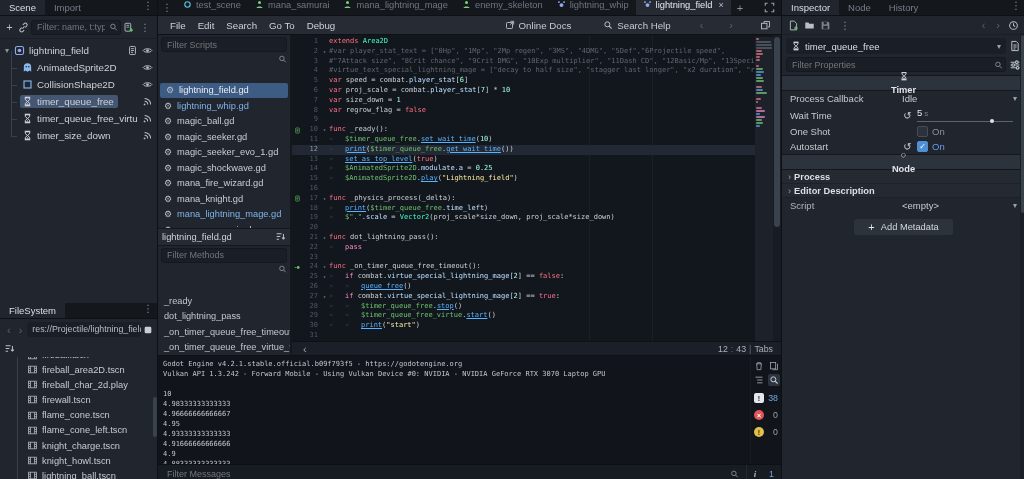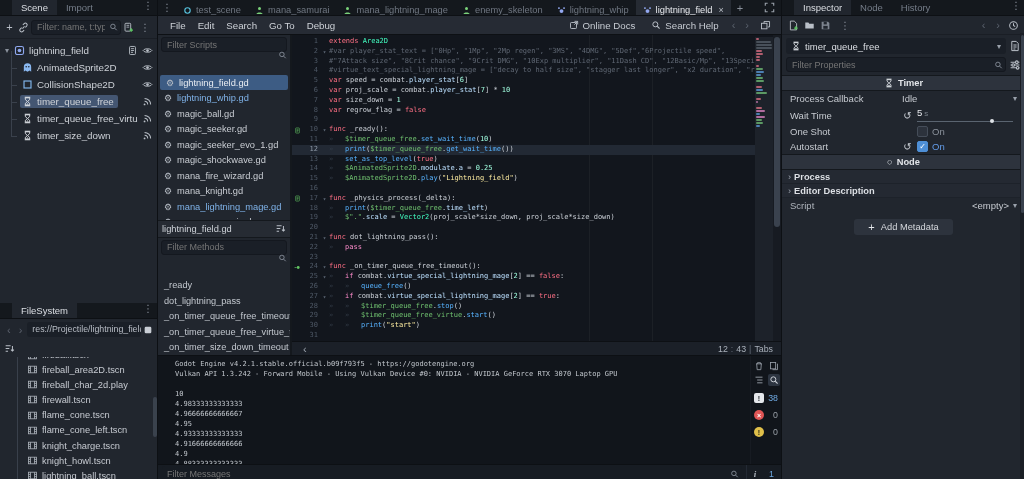--- a/index.html
+++ b/index.html
@@ -7,21 +7,21 @@
   .app{position:relative;width:1024px;height:479px;background:#0d1014;color:#cfd3d9;font-size:10px;}
   .ic{display:inline-flex;align-items:center;justify-content:center;}
   .ic svg{width:100%;height:100%;}
   .spacer{flex:1;}
   .vdots{color:#8a919c;font-size:10px;padding:0 4px;cursor:default;}
   .chev{color:#9aa1ab;font-size:11px;padding:0 3px;}
   .chev.dim{color:#5a616c;}
   
   .dock-tabbar{height:15px;background:#14181d;display:flex;align-items:stretch;border-bottom:1px solid #0d1014;}
   .dtab{padding:0 9px;display:flex;align-items:center;font-size:9.5px;color:#757d89;}
-  .dtab.active{background:#21262e;color:#dcdfe4;margin-left:12px;}
+  .dtab.active{background:#21262e;color:#dcdfe4;}
   
   .left-dock{position:absolute;left:0;top:0;width:157px;height:479px;background:#21262e;}
   .scene-toolbar{height:22px;background:#21262e;display:flex;align-items:center;gap:2px;padding:0 3px;border-bottom:1px solid #1a1e25;}
   .tbtn{width:13px;height:13px;color:#b9bfc7;font-size:11px;display:inline-flex;align-items:center;justify-content:center;}
   .tbtn.green{color:#b9bfc7;}
   .search-box{position:relative;flex:1;min-width:0;}
   .search-box input{width:100%;box-sizing:border-box;background:#1a1f27;border:1px solid #14181f;border-radius:3px;color:#9ba2ac;font-family:"Liberation Sans",sans-serif;font-size:9px;height:15px;padding:0 15px 0 5px;outline:none;}
   .mag{position:absolute;right:3px;top:50%;transform:translateY(-50%);width:9px;height:9px;color:#868d98;}
   .scene-tree{height:264px;overflow:hidden;padding-top:3px;box-sizing:border-box;}
   .trow{display:flex;align-items:center;height:17px;padding:0 4px 0 2px;font-size:9.8px;color:#cdd1d7;position:relative;}
@@ -44,28 +44,28 @@
   .fs-list{height:125px;overflow:hidden;position:relative;}
   .fsrow{display:flex;align-items:center;gap:4px;height:15.2px;padding-left:27px;font-size:9.3px;color:#c6cad1;position:relative;}
   .fsrow::before{content:"";position:absolute;left:17px;top:0;bottom:0;border-left:1px solid #39404b;}
   .fsrow .ic{width:11px;height:11px;color:#aeb4bc;flex:0 0 11px;}
   .fsrow.cut{height:5px;overflow:hidden;}
   .fsrow.cut .inner{margin-top:-9px;}
   .fs-scroll{position:absolute;right:0;top:40px;width:4px;height:40px;background:#3a424d;border-radius:2px;}
   
   .center{position:absolute;left:157px;top:0;width:623px;height:479px;border-left:1px solid #0d1014;}
   .scene-tabbar{height:15px;background:#14181d;display:flex;align-items:stretch;border-bottom:1px solid #0d1014;}
-  .stab{display:flex;align-items:flex-end;gap:4px;padding:0 7px;font-size:9.3px;color:#6f7681;}
+  .stab{display:flex;align-items:flex-start;gap:4px;padding:0 7px;font-size:9.3px;color:#6f7681;}
   .stab.active{background:#262b33;color:#e6e8ec;}
   .sticon{width:9px;height:9px;}
   .st-ring{color:#58c4e0;}.st-person{color:#7bd37b;}.st-node2d{color:#93a8f0;}
   .stclose{color:#b9bec6;font-size:9px;margin-left:2px;}
   .stplus{display:flex;align-items:center;padding:0 6px;color:#8a919c;font-size:11px;}
   .stexpand{width:11px;height:11px;color:#9aa1ab;align-self:center;margin-right:6px;}
-  .menubar{height:18px;background:#262b34;display:flex;align-items:center;padding:0 6px;gap:4px;border-bottom:1px solid #0d1014;}
+  .menubar{height:18px;background:#262b34;display:flex;align-items:center;padding:0 6px;gap:20px;border-bottom:1px solid #0d1014;}
   .menu-item{padding:0 6px;font-size:9.7px;color:#ced2d8;}
   .mbtn{display:flex;align-items:center;gap:4px;font-size:9.7px;color:#c6cbd2;padding:0 6px;}
   .mbtn .ic{width:10px;height:10px;color:#b9bfc7;}
   .work{display:flex;height:320px;background:#1d222a;}
   .script-sidebar{width:132px;flex:0 0 132px;border-right:2px solid #14181d;display:flex;flex-direction:column;background:#21262e;}
   .ss-filter{padding:2px 3px;}
   .script-list{height:145px;overflow:hidden;}
   .srow{display:flex;align-items:center;gap:4px;height:15.5px;padding:0 3px 0 5px;font-size:9.3px;color:#c9cdd3;}
   .srow .ic{width:10px;height:10px;color:#b9bfc7;flex:0 0 10px;font-size:9px;}
   .srow.selected{background:#3d5c84;border-radius:2px;margin:0 2px;color:#e8ecf2;}
@@ -81,33 +81,33 @@
   .code-lines{position:absolute;left:0;right:26px;top:2px;bottom:13px;overflow:hidden;font-family:"DejaVu Sans Mono",monospace;}
   .cl{display:flex;height:9.8px;line-height:9.8px;font-size:7px;white-space:pre;}
   .cl.cur{background:#222934;}
   .g1{width:10px;flex:0 0 10px;display:flex;align-items:center;justify-content:center;}
   .g1 .ic{width:7px;height:7px;color:#62c462;}
   .lnum{width:16px;flex:0 0 16px;text-align:right;color:#4e5866;padding-right:2px;}
   .cl.cur .lnum{color:#8e99a8;}
   .g2{width:9px;flex:0 0 9px;color:#5a6472;font-size:6px;text-align:center;line-height:9.8px;}
   .ct{flex:1;overflow:hidden;}
   .tabm{display:inline-block;width:16px;color:#323b47;}
-  .tk-kw{color:#ff7085;}.tk-cf{color:#ff8ccc;}.tk-ty{color:#42ffc2;}.tk-fn{color:#57b3ff;}
+  .tk-kw{color:#ff7085;}.tk-cf{color:#ff8ccc;}.tk-ty{color:#42ffc2;}.tk-fn{color:#57b3ff;text-decoration:underline;}
   .tk-mem{color:#bce0ff;}.tk-np{color:#6fc16f;}.tk-str{color:#ffeda1;}.tk-num{color:#a1ffe0;}
   .tk-com{color:#5f6773;}.tk-txt{color:#ccd1d8;}
   .minimap{position:absolute;right:8px;top:2px;bottom:13px;width:18px;background:#171b22;}
   .mm-overlay{position:absolute;left:0;right:0;top:0;height:100%;background:rgba(130,150,175,0.06);}
   .mm-line{height:2px;margin:1px 0 0 1px;border-radius:1px;}
   .vscroll{position:absolute;right:0;top:0;bottom:13px;width:8px;background:#171b22;}
   .vscroll .thumb{position:absolute;left:1px;right:1px;top:2px;height:62%;background:#3a424e;border-radius:3px;}
   .code-status{position:absolute;left:0;right:0;bottom:0;height:13px;background:#1b2028;border-top:1px solid #0d1014;display:flex;align-items:center;padding:0 8px;font-size:8.8px;color:#aab1bb;gap:3px;}
   .code-status .dim{color:#666e79;}
   
   .output{height:126px;background:#11151b;border-top:1px solid #0d1014;display:flex;flex-direction:column;}
-  .out-body{flex:1;display:flex;overflow:hidden;margin-left:12px;}
+  .out-body{flex:1;display:flex;overflow:hidden;}
   .out-lines{flex:1;padding:3px 0 0 5px;font-family:"DejaVu Sans Mono",monospace;overflow:hidden;}
   .ol{height:10px;line-height:10px;font-size:7px;color:#c2c7cd;white-space:pre;}
   .out-side{width:30px;flex:0 0 30px;display:flex;flex-direction:column;align-items:center;padding-top:2px;border-left:1px solid #171b22;}
   .osrow{display:flex;gap:3px;margin-top:2px;}
   .osbtn{width:10px;height:10px;color:#9aa1ab;padding:1px;border-radius:2px;}
   .osbtn.active{background:#2c3440;color:#c9ced5;}
   .cntrow{display:flex;align-items:center;gap:3px;margin-top:7px;}
   .cicon{width:10px;height:10px;border-radius:2px;display:inline-flex;align-items:center;justify-content:center;font-size:7px;font-weight:bold;}
   .cicon.msg{background:#e4e7eb;color:#1c2026;}
   .cicon.err{background:#e05555;color:#fff;border-radius:50%;}
@@ -122,41 +122,41 @@
   .right-dock{position:absolute;left:781px;top:0;width:243px;height:479px;background:#21262e;border-left:1px solid #0d1014;}
   .insp-toolbar{height:18px;display:flex;align-items:center;gap:5px;padding:0 6px;background:#21262e;border-bottom:1px solid #1a1e25;}
   .insp-toolbar .ic{width:11px;height:11px;color:#b9bfc7;}
   .node-select-row{display:flex;align-items:center;gap:3px;padding:3px 4px 2px 4px;}
   .node-select{flex:1;display:flex;align-items:center;gap:4px;background:#1a1f27;border-radius:3px;height:16px;padding:0 5px;}
   .node-select .ic{width:10px;height:10px;color:#dfe3e8;}
   .nst{flex:1;font-size:9.5px;color:#dcdfe4;white-space:nowrap;overflow:hidden;}
   .dd{color:#9aa1ab;font-size:8px;}
   .sidebtn{width:12px;height:12px;color:#b9bfc7;flex:0 0 12px;}
   .filter-row{display:flex;align-items:center;gap:3px;padding:1px 4px 3px 4px;}
-  .cat-header{height:14px;background:#2d333d;display:flex;align-items:center;justify-content:center;gap:4px;font-size:9.3px;font-weight:bold;color:#e2e5e9;border-top:1px solid #14181d;border-bottom:1px solid #14181d;}
+  .cat-header{height:14px;background:#2d333d;display:flex;align-items:center;justify-content:center;gap:4px;font-size:9.3px;font-weight:bold;color:#e2e5e9;border-top:1px solid #14181d;border-bottom:1px solid #14181d;flex-direction:column;}
   .cat-header .ic{width:10px;height:10px;color:#dfe3e8;}
   .prop{display:flex;align-items:center;height:15px;padding:0 8px;font-size:9.5px;}
   .prop .lbl{width:112px;flex:0 0 112px;color:#c6cad0;white-space:nowrap;overflow:hidden;}
   .prop .ctrl{flex:1;display:flex;align-items:center;gap:4px;min-width:0;}
   .ival{color:#c6cad0;}
   .rev{color:#c9ced5;font-size:10px;width:11px;text-align:center;}
   .rev.hidden{visibility:hidden;}
   .prop.wt{height:18px;}
   .sliderwrap{flex:1;position:relative;padding-bottom:5px;}
   .sliderwrap .ival{color:#e8eaee;}
   .unit{color:#79808a;font-size:8px;margin-left:2px;}
   .sline{position:absolute;left:0;right:4px;bottom:1px;height:1px;background:#5a6470;}
   .sdot{position:absolute;left:76%;top:-2px;width:4px;height:4px;border-radius:50%;background:#dfe3e8;}
   .cb{width:9px;height:9px;border-radius:2px;background:#2c323c;border:1px solid #454d59;display:inline-flex;align-items:center;justify-content:center;font-size:8px;color:transparent;}
   .cb.checked{background:#4e8fd6;border-color:#4e8fd6;color:#fff;}
   .onlbl{color:#8b929c;}
   .onlbl.blue{color:#639ce8;}
   .group-row{height:13px;display:flex;align-items:center;gap:3px;padding:0 6px;font-size:9.3px;font-weight:bold;color:#dcdfe4;background:#242932;border-bottom:1px solid #1d222a;}
   .group-row .garr{color:#9aa1ab;font-weight:normal;}
-  .script-prop .ival{flex:1;text-align:right;color:#c6cad0;}
+  .script-prop .ival{flex:1;text-align:left;color:#c6cad0;}
   .addmeta-row{display:flex;justify-content:center;padding:6px 0;}
   .addmeta{display:flex;align-items:center;gap:6px;background:#2d333d;border:none;border-radius:3px;height:16px;padding:0 14px;color:#d4d7dc;font-size:9.3px;font-family:"Liberation Sans",sans-serif;}
   .addmeta .pl{font-size:11px;color:#e6e8ec;}
   .insp-scrollbar{position:absolute;right:0;top:33px;bottom:0;width:5px;background:#1a1e25;}
   .insp-scrollbar .thumb{position:absolute;left:1px;right:1px;top:2px;height:40%;background:#39414d;border-radius:2px;}
 </style>
 </head>
 <body>
 
 <div class="app">
@@ -611,21 +611,20 @@
                 <circle cx="5.2" cy="5.2" r="3" fill="none" stroke="currentColor" stroke-width="1.2"></circle>
                 <line x1="7.5" y1="7.5" x2="10.3" y2="10.3" stroke="currentColor" stroke-width="1.3"></line>
               </svg>
             </span>
         </div>
         <div id="method-list">
             <div class="mrow">_ready</div>
             <div class="mrow">dot_lightning_pass</div>
             <div class="mrow">_on_timer_queue_free_timeout</div>
             <div class="mrow">_on_timer_queue_free_virtue_ti...</div>
-            <div class="mrow">_on_timer_size_down_timeout</div>
           </div>
       </div>
       <div class="code-editor">
         <div class="ruler r1"></div>
         <div class="ruler r2"></div>
         <div class="code-lines" id="code-lines">
             <div class="cl"><span class="g1"></span><span class="lnum">1</span><span class="g2"></span><span class="ct"><span class="tk-kw">extends</span><span class="tk-txt"> </span><span class="tk-ty">Area2D</span></span></div>
             <div class="cl"><span class="g1"></span><span class="lnum">2</span><span class="g2">▾</span><span class="ct"><span class="tk-com">#var player_stat_text = ["0Hp", "1Mp", "2Mp regen", "3MS", "4DMG", "5Def","6Projectile speed",</span></span></div>
             <div class="cl"><span class="g1"></span><span class="lnum">3</span><span class="g2"></span><span class="ct"><span class="tk-com">#"7Attack size", "8Crit chance", "9Crit DMG", "10Exp multiplier", "11Dash CD", "12Basic/Mp", "13Special/Mp"]\</span></span></div>
             <div class="cl"><span class="g1"></span><span class="lnum">4</span><span class="g2"></span><span class="ct"><span class="tk-com">#virtue_text_special_lightning_mage = ["decay to half size", "stagger last longer", "x2 duration", "regrow after decay"]</span></span></div>

